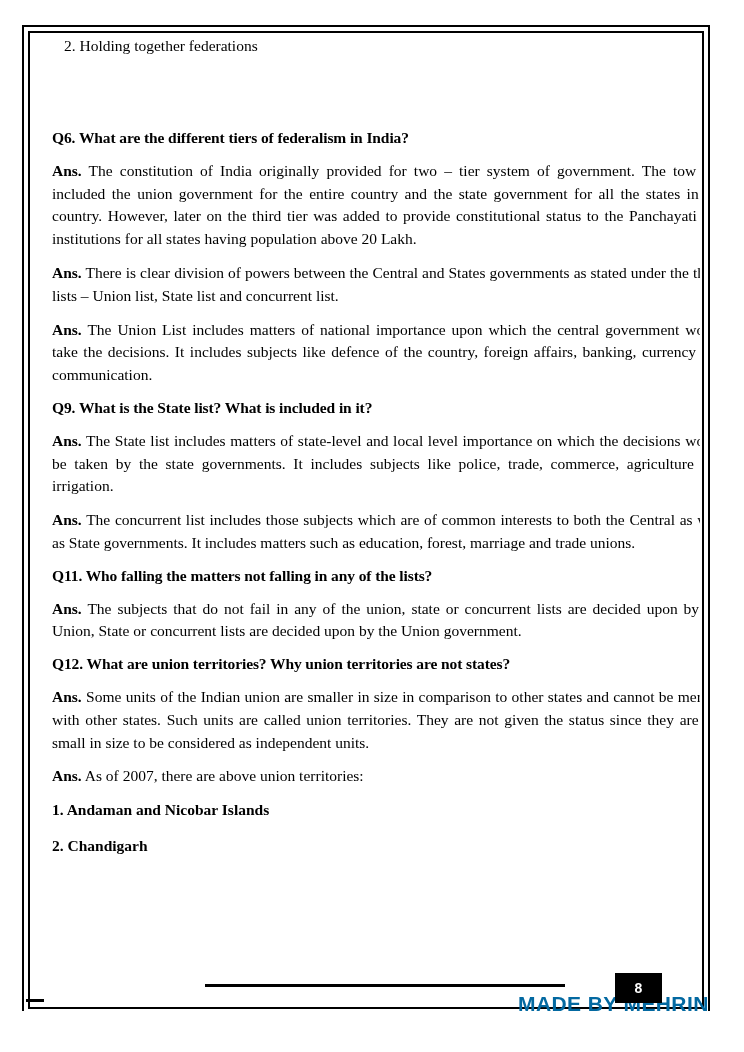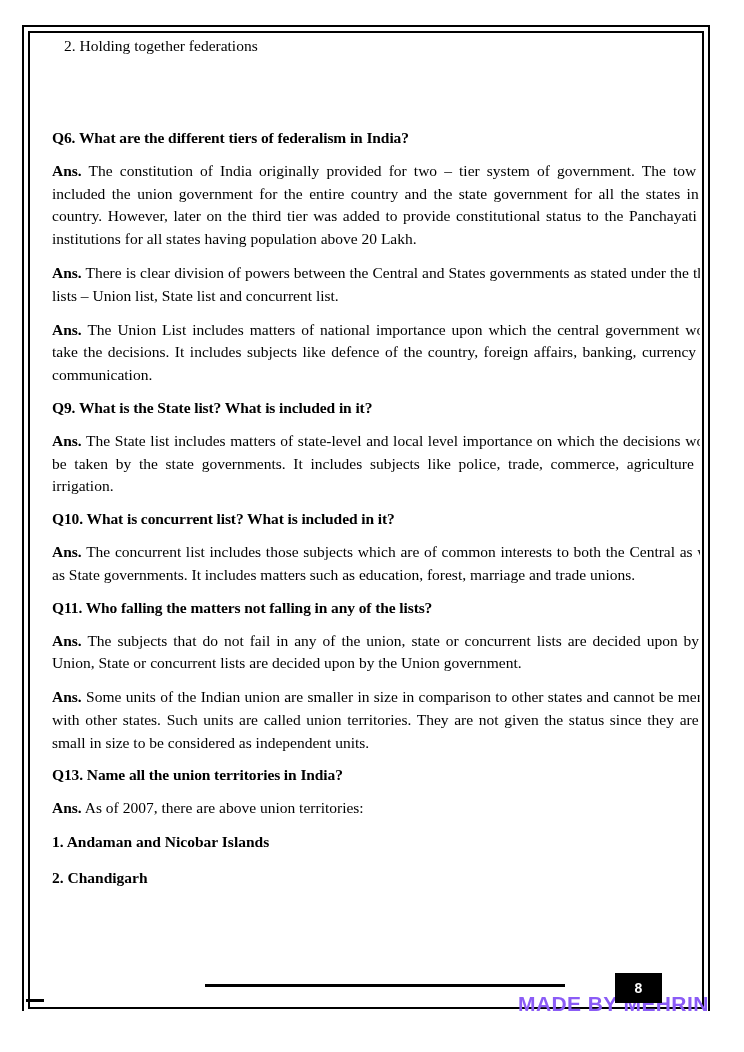--- a/index.html
+++ b/index.html
@@ -111,21 +111,21 @@
   }
   .footer-credit {
     position: absolute;
     left: 518px;
     top: 992px;
     font-family: "Liberation Sans", sans-serif;
     font-size: 21px;
     font-weight: bold;
     letter-spacing: 0.4px;
     white-space: nowrap;
-    color: #8b5cf6;
+    color: #0369a1;
   }
   .page-number-box {
     position: absolute;
     left: 615px;
     top: 973px;
     width: 47px;
     height: 30px;
     background: #000000;
     color: #ffffff;
     font-family: "Liberation Sans", sans-serif;
@@ -163,29 +163,28 @@
     <p class="q-heading">Q6. What are the different tiers of federalism in India?</p>
     <p class="ans-para"><span class="ans-label">Ans.</span> <span>The constitution of India originally provided for two – tier system of government. The tow tier included the union government for the entire country and the state government for all the states in the country. However, later on the third tier was added to provide constitutional status to the Panchayati Raj institutions for all states having population above 20 Lakh.</span></p>
 
     <p class="ans-para"><span class="ans-label">Ans.</span> <span>There is clear division of powers between the Central and States governments as stated under the three lists – Union list, State list and concurrent list.</span></p>
 
     <p class="ans-para"><span class="ans-label">Ans.</span> <span>The Union List includes matters of national importance upon which the central government would take the decisions. It includes subjects like defence of the country, foreign affairs, banking, currency and communication.</span></p>
 
     <p class="q-heading">Q9. What is the State list? What is included in it?</p>
     <p class="ans-para"><span class="ans-label">Ans.</span> <span>The State list includes matters of state-level and local level importance on which the decisions would be taken by the state governments. It includes subjects like police, trade, commerce, agriculture and irrigation.</span></p>
 
-    <p class="q-heading">Q10. What is concurrent list? What is included in it?</p>
     <p class="ans-para"><span class="ans-label">Ans.</span> <span>The concurrent list includes those subjects which are of common interests to both the Central as well as State governments. It includes matters such as education, forest, marriage and trade unions.</span></p>
 
     <p class="q-heading">Q11. Who falling the matters not falling in any of the lists?</p>
     <p class="ans-para"><span class="ans-label">Ans.</span> <span>The subjects that do not fail in any of the union, state or concurrent lists are decided upon by the Union, State or concurrent lists are decided upon by the Union government.</span></p>
 
+    <p class="q-heading">Q12. What are union territories? Why union territories are not states?</p>
     <p class="ans-para"><span class="ans-label">Ans.</span> <span>Some units of the Indian union are smaller in size in comparison to other states and cannot be merged with other states. Such units are called union territories. They are not given the status since they are too small in size to be considered as independent units.</span></p>
 
-    <p class="q-heading">Q13. Name all the union territories in India?</p>
     <p class="ans-para"><span class="ans-label">Ans.</span> <span>As of 2007, there are above union territories:</span></p>
 
     <p class="list-item">1. Andaman and Nicobar Islands</p>
     <p class="list-item">2. Chandigarh</p>
 
   </div>
 </div>
 
 <div class="footer-rule"></div>
 <div class="footer-credit">MADE BY MEHRIN</div>

